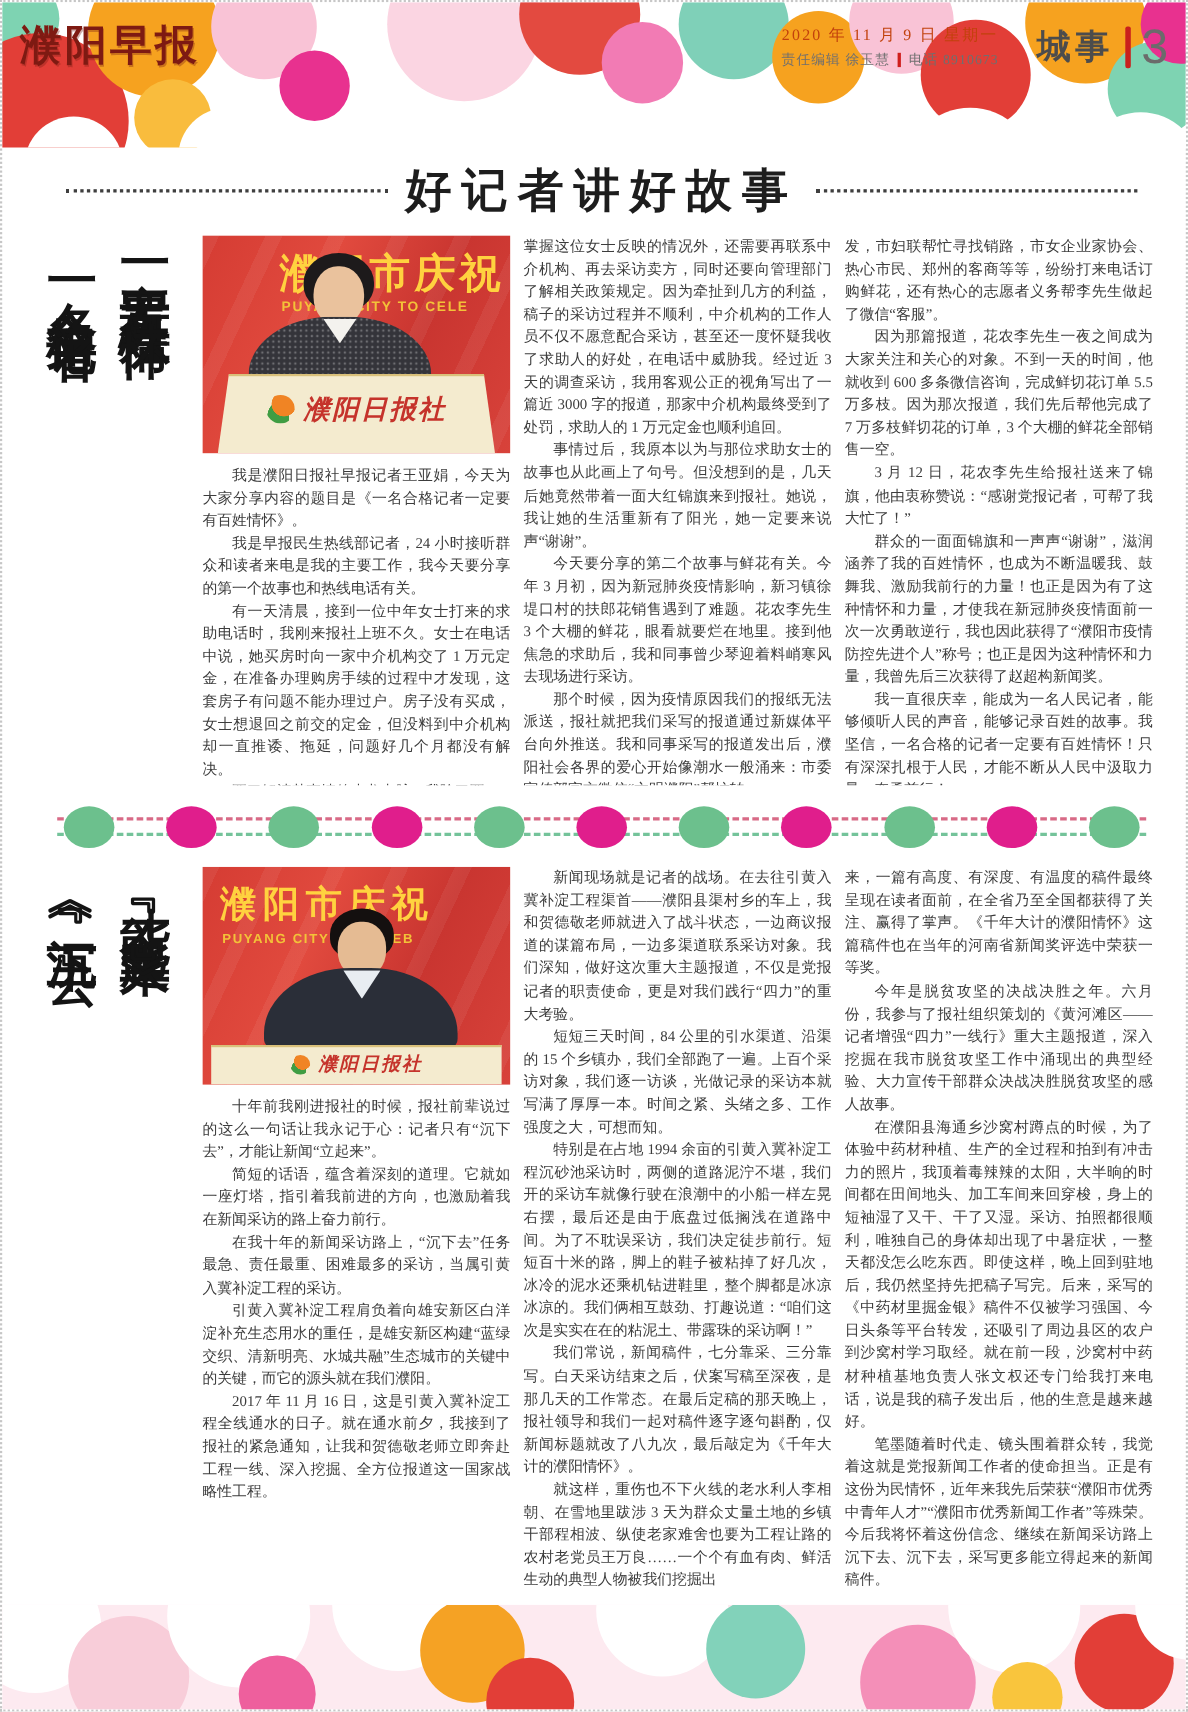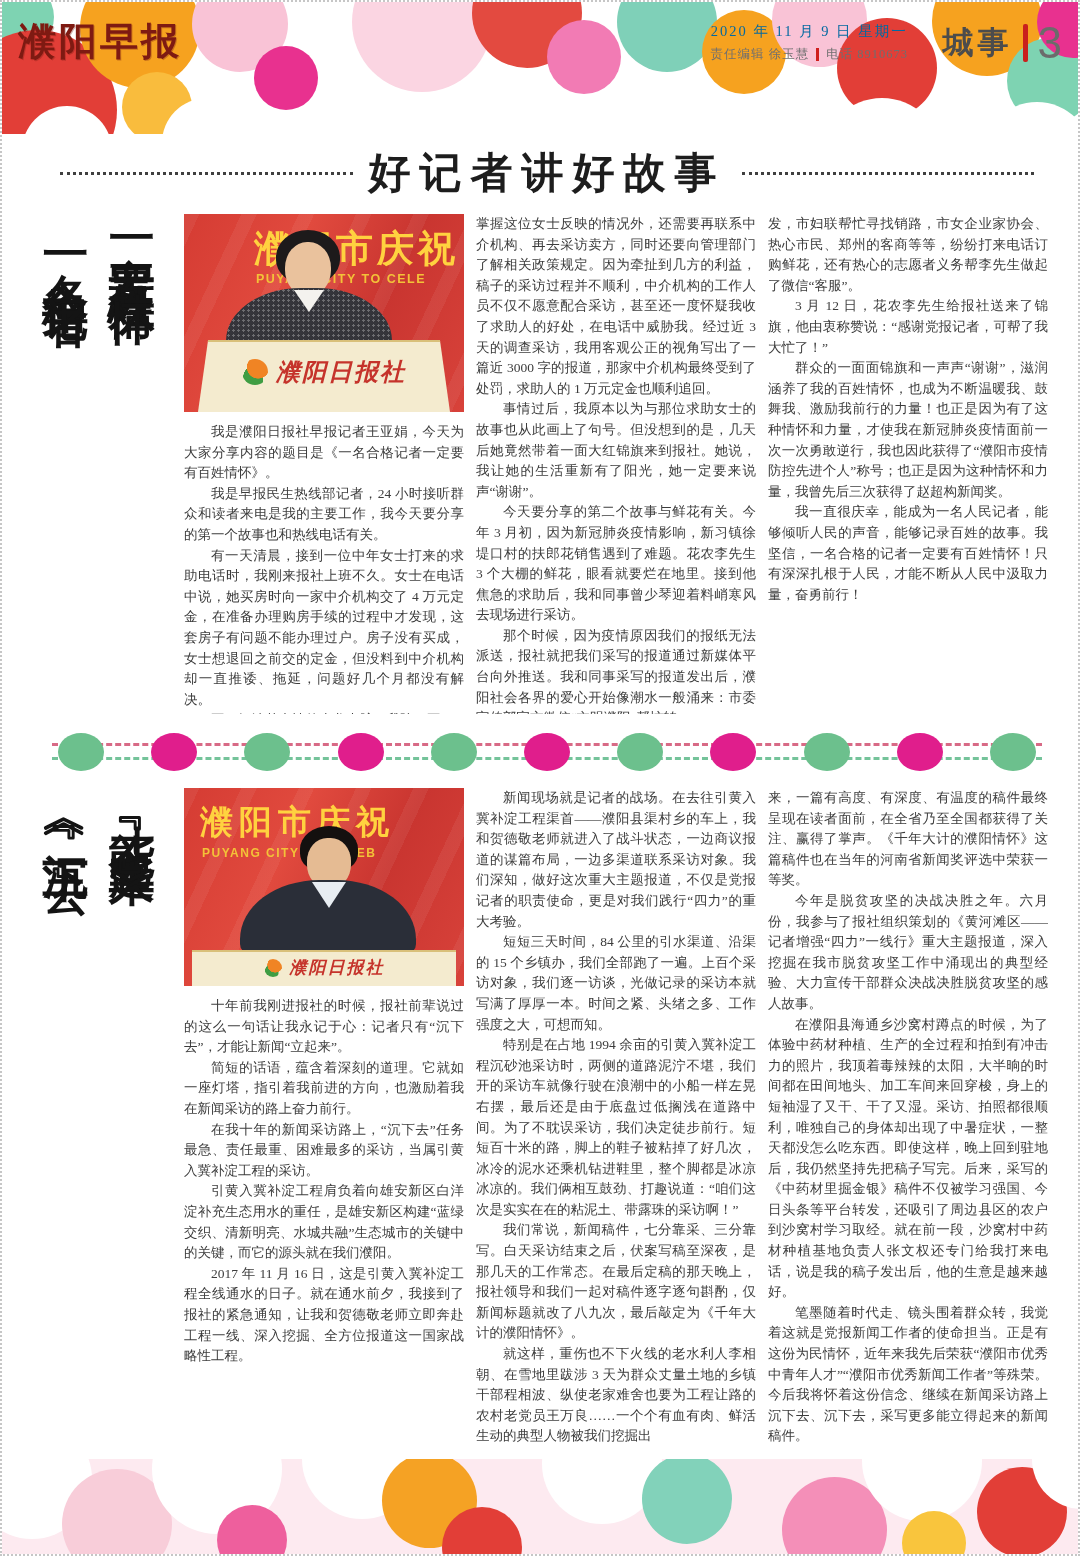--- a/index.html
+++ b/index.html
@@ -15,21 +15,21 @@
   .deco-bottom { bottom:0; height:95px; background:#fdeaf0; }
   .bl { position:absolute; border-radius:50%; }
   .balloon-tie { position:absolute; width:14px; height:14px; background:#e0941c; transform:rotate(45deg); }
   
   .masthead {
     position:absolute; left:16px; top:14px; z-index:6;
     font-size:38px; font-weight:bold; color:#7e1a12; letter-spacing:3px;
     font-family:"Liberation Serif", serif; text-shadow:1px 1px 0 rgba(120,30,20,.35);
   }
   .header-meta { position:absolute; right:170px; top:20px; z-index:6; text-align:center; }
-  .date-line { font-size:14.5px; color:#0369a1; letter-spacing:2px; }
+  .date-line { font-size:14.5px; color:#c2410c; letter-spacing:2px; }
   .editor-line { margin-top:5px; font-size:12.5px; color:#6f6f6f; letter-spacing:1px; display:flex; align-items:center; justify-content:center; }
   .red-sep { display:inline-block; width:3px; height:13px; background:#cf1f1d; margin:0 7px; }
   .section-box { position:absolute; right:16px; top:16px; z-index:6; display:flex; align-items:center; gap:10px; }
   .section-name { font-size:31px; font-weight:bold; color:#4c4c4c; letter-spacing:4px; font-family:"Liberation Sans", sans-serif; }
   .page-bar { width:5px; height:38px; background:#c9201d; border-radius:2px; }
   .page-num { font-size:44px; color:#6b6b6b; font-family:"Liberation Sans", sans-serif; }
   
   .content { position:absolute; top:132px; left:0; right:0; bottom:95px; padding:0 16px 0 30px; z-index:2; }
   .banner-row { display:flex; align-items:center; height:62px; margin:8px 12px 10px;text-align:center; }
   .dotline { flex:1; height:0; border-top:3px dotted #3f3f3f; margin:0 16px; }
@@ -162,37 +162,38 @@
             <div class="podium-row">
               <span class="emblem"></span>
               <span class="podium-label">濮阳日报社</span>
             </div>
           </div>
         </div>
         <div class="col-text">
 
         <p class="para">我是濮阳日报社早报记者王亚娟，今天为大家分享内容的题目是《一名合格记者一定要有百姓情怀》。</p>
             <p class="para">我是早报民生热线部记者，24 小时接听群众和读者来电是我的主要工作，我今天要分享的第一个故事也和热线电话有关。</p>
-            <p class="para">有一天清晨，接到一位中年女士打来的求助电话时，我刚来报社上班不久。女士在电话中说，她买房时向一家中介机构交了 4 万元定金，在准备办理购房手续的过程中才发现，这套房子有问题不能办理过户。房子没有买成，女士想退回之前交的定金，但没料到中介机构却一直推诿、拖延，问题好几个月都没有解决。</p>
+            <p class="para">有一天清晨，接到一位中年女士打来的求助电话时，我刚来报社上班不久。女士在电话中说，她买房时向一家中介机构交了 1 万元定金，在准备办理购房手续的过程中才发现，这套房子有问题不能办理过户。房子没有买成，女士想退回之前交的定金，但没料到中介机构却一直推诿、拖延，问题好几个月都没有解决。</p>
             <p class="para">要了解清楚事情的来龙去脉，我除了要</p>
           </div>
       </div>
       <div class="col">
         <div class="col-text">
 
         <p class="para cont">掌握这位女士反映的情况外，还需要再联系中介机构、再去采访卖方，同时还要向管理部门了解相关政策规定。因为牵扯到几方的利益，稿子的采访过程并不顺利，中介机构的工作人员不仅不愿意配合采访，甚至还一度怀疑我收了求助人的好处，在电话中威胁我。经过近 3 天的调查采访，我用客观公正的视角写出了一篇近 3000 字的报道，那家中介机构最终受到了处罚，求助人的 1 万元定金也顺利追回。</p>
             <p class="para">事情过后，我原本以为与那位求助女士的故事也从此画上了句号。但没想到的是，几天后她竟然带着一面大红锦旗来到报社。她说，我让她的生活重新有了阳光，她一定要来说声“谢谢”。</p>
             <p class="para">今天要分享的第二个故事与鲜花有关。今年 3 月初，因为新冠肺炎疫情影响，新习镇徐堤口村的扶郎花销售遇到了难题。花农李先生 3 个大棚的鲜花，眼看就要烂在地里。接到他焦急的求助后，我和同事曾少琴迎着料峭寒风去现场进行采访。</p>
             <p class="para">那个时候，因为疫情原因我们的报纸无法派送，报社就把我们采写的报道通过新媒体平台向外推送。我和同事采写的报道发出后，濮阳社会各界的爱心开始像潮水一般涌来：市委宣传部官方微信“文明濮阳”帮忙转</p>
           </div>
       </div>
       <div class="col">
         <div class="col-text">
 
         <p class="para cont">发，市妇联帮忙寻找销路，市女企业家协会、热心市民、郑州的客商等等，纷纷打来电话订购鲜花，还有热心的志愿者义务帮李先生做起了微信“客服”。</p>
+            <p class="para">因为那篇报道，花农李先生一夜之间成为大家关注和关心的对象。不到一天的时间，他就收到 600 多条微信咨询，完成鲜切花订单 5.5 万多枝。因为那次报道，我们先后帮他完成了 7 万多枝鲜切花的订单，3 个大棚的鲜花全部销售一空。</p>
             <p class="para">3 月 12 日，花农李先生给报社送来了锦旗，他由衷称赞说：“感谢党报记者，可帮了我大忙了！”</p>
             <p class="para">群众的一面面锦旗和一声声“谢谢”，滋润涵养了我的百姓情怀，也成为不断温暖我、鼓舞我、激励我前行的力量！也正是因为有了这种情怀和力量，才使我在新冠肺炎疫情面前一次一次勇敢逆行，我也因此获得了“濮阳市疫情防控先进个人”称号；也正是因为这种情怀和力量，我曾先后三次获得了赵超构新闻奖。</p>
             <p class="para">我一直很庆幸，能成为一名人民记者，能够倾听人民的声音，能够记录百姓的故事。我坚信，一名合格的记者一定要有百姓情怀！只有深深扎根于人民，才能不断从人民中汲取力量，奋勇前行！</p>
           </div>
       </div>
     </section>
 
     <div class="divider">
       <div class="line-top"></div>
       <div class="line-bot"></div>

